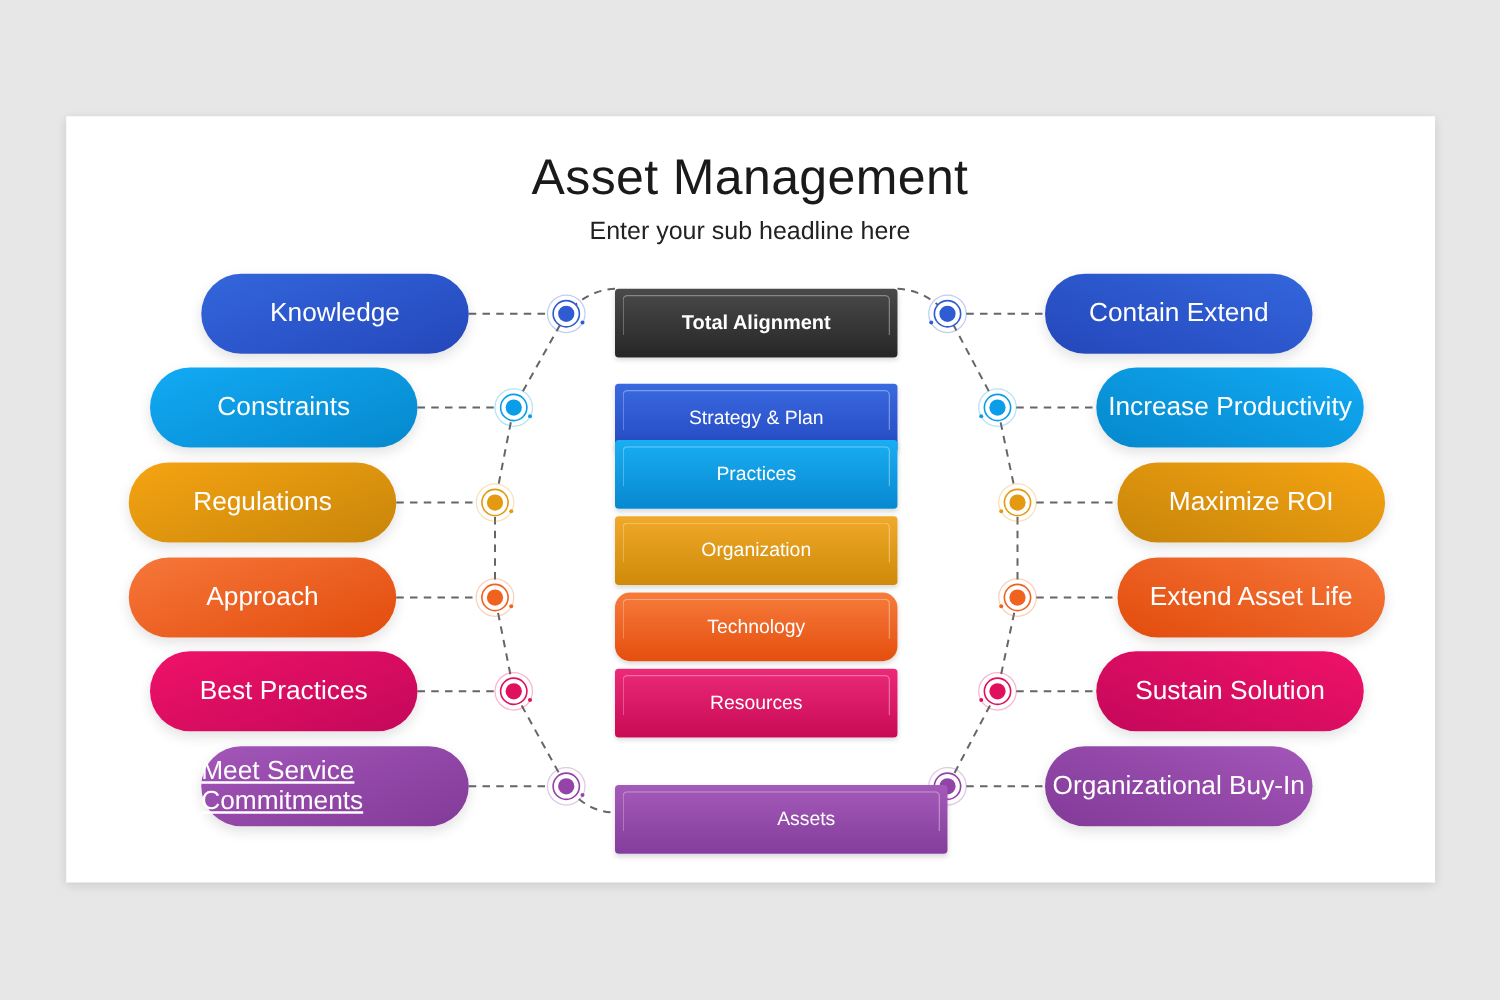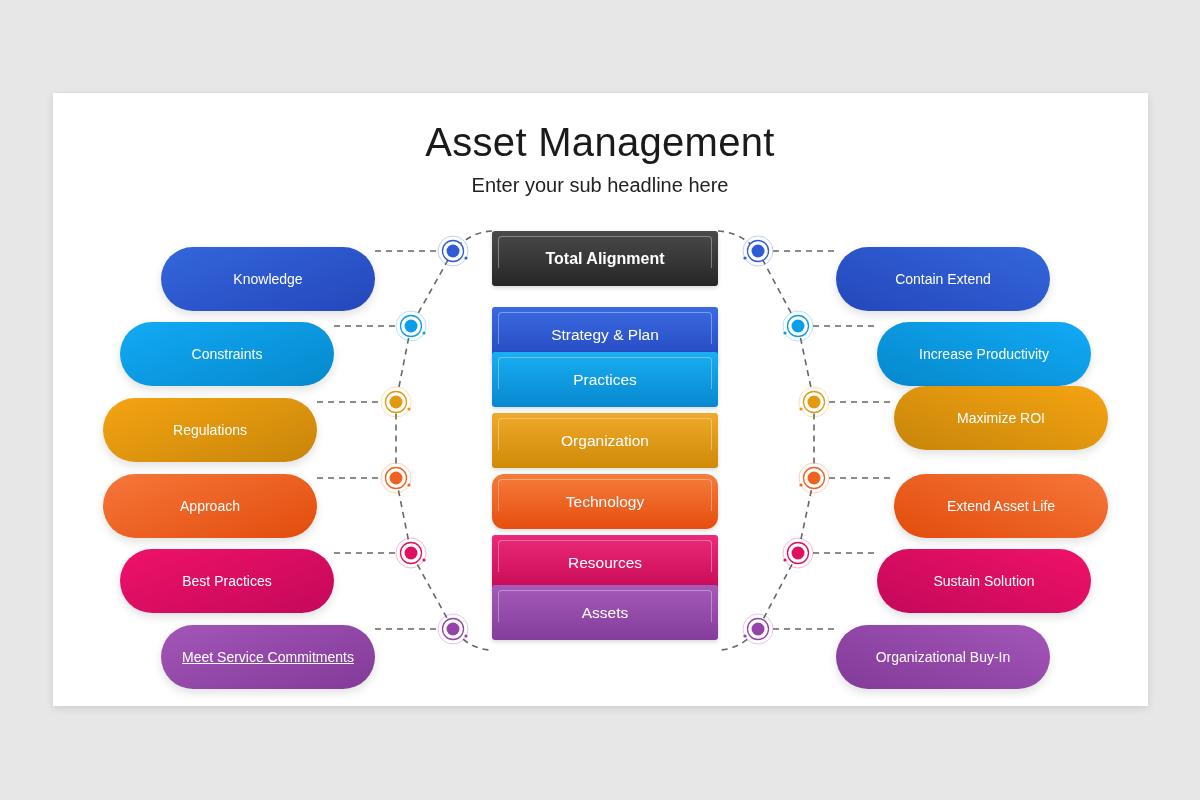--- a/index.html
+++ b/index.html
@@ -1,21 +1,21 @@
 <!DOCTYPE html>
 <html><head>
 <meta charset="utf-8">
 <style>
   html,body{margin:0;padding:0;}
   body{width:1200px;height:800px;background:#e8e7e8;position:relative;overflow:hidden;font-family:"Liberation Sans","DejaVu Sans",sans-serif;}
   .slide{position:absolute;left:53px;top:93px;width:1095px;height:613px;background:#fff;box-shadow:0 2px 8px rgba(0,0,0,0.12);}
   .title{position:absolute;left:0;top:120px;width:1200px;text-align:center;font-size:40px;color:#1a1a1a;letter-spacing:0.3px;}
   .subtitle{position:absolute;left:0;top:174px;width:1200px;text-align:center;font-size:20px;color:#222;}
   svg.lines{position:absolute;left:0;top:0;}
-  .pill{position:absolute;height:64px;border-radius:32px;color:#fff;font-size:14px;display:flex;align-items:center;justify-content:center;box-shadow:0 4px 10px rgba(0,0,0,0.12);margin-top:28px;}
+  .pill{position:absolute;height:64px;border-radius:32px;color:#fff;font-size:21px;display:flex;align-items:center;justify-content:center;box-shadow:0 4px 10px rgba(0,0,0,0.12);}
   .bar{position:absolute;left:492px;width:226px;height:55px;border-radius:3px;color:#fff;font-size:15.5px;display:flex;align-items:center;justify-content:center;box-shadow:0 2px 4px rgba(0,0,0,0.15);}
   .bar::before{content:"";position:absolute;left:6px;top:5px;right:6px;bottom:18px;border:1.5px solid rgba(255,255,255,0.35);border-bottom:none;border-radius:4px 4px 0 0;}
   .bar span{position:relative;}
   .bar.top{font-weight:bold;font-size:16px;}
 </style>
 </head>
 <body>
 
 <div class="slide"></div>
 
@@ -131,21 +131,21 @@
   </div>
 <div class="bar" style="top:413px;background:linear-gradient(#f0a92a,#cf8a08);">
     <span>Organization</span>
   </div>
 <div class="bar" style="top:474px;background:linear-gradient(#f67c3c,#e54e0e);border-radius:12px;">
     <span>Technology</span>
   </div>
 <div class="bar" style="top:535px;background:linear-gradient(#ec2a78,#c80a55);">
     <span>Resources</span>
   </div>
-<div class="bar" style="top:585px;background:linear-gradient(#a45ab8,#843d9c);">
+<div class="bar" style="top:628px;background:linear-gradient(#a45ab8,#843d9c);padding-left:40px;">
     <span>Assets</span>
   </div>
 
 <div class="pill" style="left:161px;top:219px;width:214px;background:linear-gradient(160deg,#3466dc,#2447bb);">
     <span>Knowledge</span>
   </div>
 <div class="pill" style="left:120px;top:294px;width:214px;background:linear-gradient(160deg,#12aaf5,#0588cc);">
     <span>Constraints</span>
   </div>
 <div class="pill" style="left:103px;top:370px;width:214px;background:linear-gradient(160deg,#f5a412,#c8850a);">
@@ -160,21 +160,21 @@
 <div class="pill" style="left:161px;top:597px;width:214px;background:linear-gradient(160deg,#a356b8,#823a98);text-decoration:underline;">
     <span>Meet Service Commitments</span>
   </div>
 
 <div class="pill" style="left:836px;top:219px;width:214px;background:linear-gradient(200deg,#3466dc,#2447bb);">
     <span>Contain Extend</span>
   </div>
 <div class="pill" style="left:877px;top:294px;width:214px;background:linear-gradient(200deg,#12aaf5,#0588cc);">
     <span>Increase Productivity</span>
   </div>
-<div class="pill" style="left:894px;top:358px;width:214px;background:linear-gradient(200deg,#f5a412,#c8850a);justify-content:center;">
+<div class="pill" style="left:894px;top:370px;width:214px;background:linear-gradient(200deg,#f5a412,#c8850a);justify-content:center;">
     <span>Maximize ROI</span>
   </div>
 <div class="pill" style="left:894px;top:446px;width:214px;background:linear-gradient(200deg,#f6773a,#e24c0c);">
     <span>Extend Asset Life</span>
   </div>
 <div class="pill" style="left:877px;top:521px;width:214px;background:linear-gradient(200deg,#ef1268,#c4085a);">
     <span>Sustain Solution</span>
   </div>
 <div class="pill" style="left:836px;top:597px;width:214px;background:linear-gradient(200deg,#a356b8,#823a98);">
     <span>Organizational Buy-In</span>

